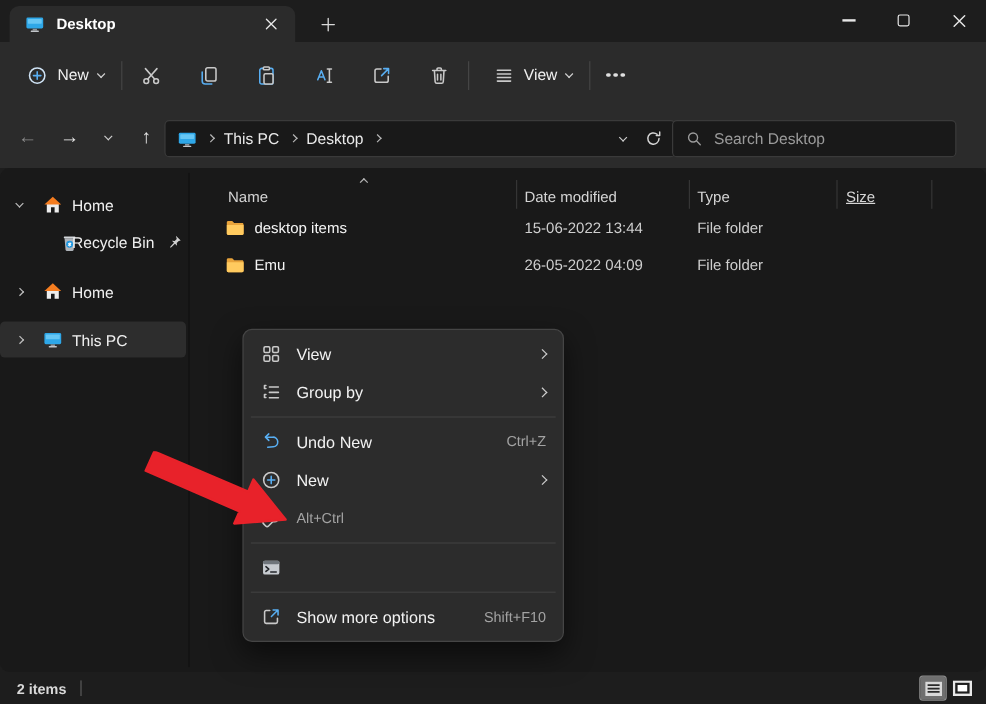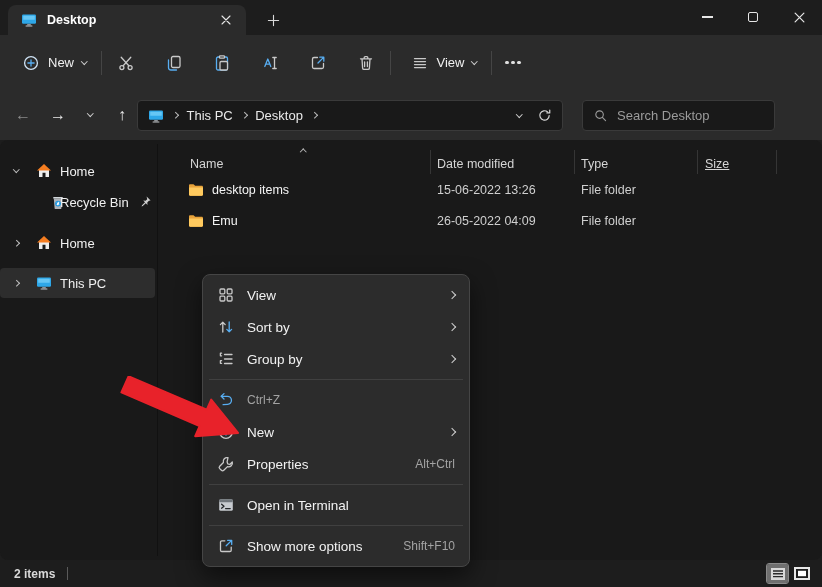--- a/index.html
+++ b/index.html
@@ -43,21 +43,21 @@
 
   .addressbar { position:absolute; left:0; top:55px; width:822px; height:50px; display:flex; align-items:center; }
   .navbtn { width:30px; height:30px; display:flex; align-items:center; justify-content:center; font-size:16px; border-radius:4px; }
   .navbtn.dim { color:#8b8b8b; }
   .navbtn.lit { color:#e8e8e8; }
   .crumb-box { position:absolute; left:137px; top:10px; width:426px; height:31px; background:#191919;
                border:1px solid #3a3a3a; border-radius:4px; display:flex; align-items:center; padding:0 10px; }
   .crumb-seg { font-size:13px; color:#eaeaea; padding:2px 4px; }
   .crumb-sep { color:#b9b9b9; margin:0 5px; }
   .crumb-right { margin-left:auto; display:flex; align-items:center; gap:16px; color:#cfcfcf; }
-  .search-box { position:absolute; left:582px; top:10px; width:193px; height:31px; background:#191919;
+  .search-box { position:absolute; left:560px; top:10px; width:237px; height:31px; background:#191919;
                 border:1px solid #3a3a3a; border-radius:4px; display:flex; align-items:center; padding:0 10px; gap:9px; }
   .search-box input { background:transparent; border:none; outline:none; color:#eee; font-size:13px; width:180px;
                       font-family:"Liberation Sans","DejaVu Sans",sans-serif; }
   .search-box input::placeholder { color:#9b9b9b; }
 
   
   .content { position:absolute; left:0; top:140px; width:822px; height:420px; background:#191919; border-radius:8px; }
   .seam { position:absolute; left:157px; top:4px; bottom:4px; width:1px; background:#111; }
 
   
@@ -329,21 +329,21 @@
       </div>
 
       <div class="frow" style="top:35px">
         <span class="fic">
           <svg width="16" height="16" viewBox="0 0 16 16">
               <path class="folder-back" d="M1 3.4c0-.7.5-1.2 1.2-1.2h3.3l1.7 1.6h6.6c.7 0 1.2.6 1.2 1.2v7.6c0 .7-.5 1.2-1.2 1.2H2.2c-.7 0-1.2-.5-1.2-1.2z"></path>
               <path class="folder-front" d="M1 5.5h14v7.1c0 .7-.5 1.2-1.2 1.2H2.2c-.7 0-1.2-.5-1.2-1.2z"></path>
             </svg>
         </span>
         <span class="fname">desktop items</span>
-        <span class="fdate">15-06-2022 13:26</span>
+        <span class="fdate">15-06-2022 13:44</span>
         <span class="ftype">File folder</span>
         <span class="fsize"></span>
       </div>
       <div class="frow" style="top:66px">
         <span class="fic">
           <svg width="16" height="16" viewBox="0 0 16 16">
               <path class="folder-back" d="M1 3.4c0-.7.5-1.2 1.2-1.2h3.3l1.7 1.6h6.6c.7 0 1.2.6 1.2 1.2v7.6c0 .7-.5 1.2-1.2 1.2H2.2c-.7 0-1.2-.5-1.2-1.2z"></path>
               <path class="folder-front" d="M1 5.5h14v7.1c0 .7-.5 1.2-1.2 1.2H2.2c-.7 0-1.2-.5-1.2-1.2z"></path>
             </svg>
         </span>
@@ -366,82 +366,69 @@
           </svg>
       </span>
       <span class="mi-label">View</span>
       <span class="mi-chev">
           <i class="chev right"></i>
         </span>
     </div>
     <div class="mi">
       <span class="mi-ic">
         <svg width="18" height="18" viewBox="0 0 18 18">
-            <path class="sg" d="M5.8 14V4.2M5.8 4.2L3.4 6.6M5.8 4.2l2.4 2.4"></path>
-            <path class="sa" d="M12.2 4v9.8M12.2 13.8l-2.4-2.4M12.2 13.8l2.4-2.4"></path>
-          </svg>
-      </span>
-      <span class="mi-label">Sort by</span>
-      <span class="mi-chev">
-          <i class="chev right"></i>
-        </span>
-    </div>
-    <div class="mi">
-      <span class="mi-ic">
-        <svg width="18" height="18" viewBox="0 0 18 18">
             <path class="sg" d="M7.5 4.5h7.5M7.5 9h7.5M7.5 13.5h7.5"></path>
             <path class="sg" d="M4.6 3.2H3.4v2.6h1.2M4.6 10.7H3.4v2.6h1.2"></path>
           </svg>
       </span>
       <span class="mi-label">Group by</span>
       <span class="mi-chev">
           <i class="chev right"></i>
         </span>
     </div>
     <div class="msep"></div>
     <div class="mi">
       <span class="mi-ic">
         <svg width="18" height="18" viewBox="0 0 18 18">
             <path class="sa" d="M7 2.6L4.2 5.3 7 8"></path>
             <path class="sa" d="M4.4 5.3h5.8a4 4 0 0 1 .5 8l-4.6.4"></path>
           </svg>
       </span>
+      <span class="mi-label">Undo New</span>
       <span class="mi-sc">Ctrl+Z</span>
     </div>
     <div class="mi">
       <span class="mi-ic">
         <svg width="18" height="18" viewBox="0 0 18 18">
             <circle class="sg" cx="9" cy="9" r="6.3"></circle>
             <path class="sa" d="M9 6v6M6 9h6"></path>
           </svg>
       </span>
       <span class="mi-label">New</span>
       <span class="mi-chev">
           <i class="chev right"></i>
         </span>
     </div>
     <div class="mi">
       <span class="mi-ic">
         <svg width="18" height="18" viewBox="0 0 18 18">
             <path class="sg" d="M11 2.7a3.8 3.8 0 0 0-4.6 4.8L2.7 11.2a1.7 1.7 0 0 0 0 2.4l1.7 1.7a1.7 1.7 0 0 0 2.4 0l3.7-3.7a3.8 3.8 0 0 0 4.8-4.6l-2.5 2.5-2.1-.6-.6-2.1z"></path>
           </svg>
       </span>
-      <span class="mi-label">Properties</span>
       <span class="mi-sc">Alt+Ctrl</span>
     </div>
     <div class="msep"></div>
     <div class="mi">
       <span class="mi-ic">
         <svg width="18" height="18" viewBox="0 0 18 18">
             <rect x="2.2" y="3.2" width="13.6" height="11.6" rx="1.6" style="fill:#c7cbd0"></rect>
             <rect x="2.2" y="3.2" width="13.6" height="3" rx="1.2" style="fill:#6f757b"></rect>
             <path d="M4.6 8.2l2.4 2-2.4 2M8.6 12.6h4.6" style="stroke:#23262a;fill:none;stroke-width:1.3;stroke-linecap:round;stroke-linejoin:round"></path>
           </svg>
       </span>
-      <span class="mi-label">Open in Terminal</span>
     </div>
     <div class="msep"></div>
     <div class="mi">
       <span class="mi-ic">
         <svg width="18" height="18" viewBox="0 0 18 18">
             <path class="sg" d="M7.8 3.8H4.8a1.3 1.3 0 0 0-1.3 1.3v8.1a1.3 1.3 0 0 0 1.3 1.3h8.1a1.3 1.3 0 0 0 1.3-1.3v-3"></path>
             <path class="sa" d="M10.6 3.3h4.1v4.1M14.4 3.6L9.2 8.8"></path>
           </svg>
       </span>
       <span class="mi-label">Show more options</span>

